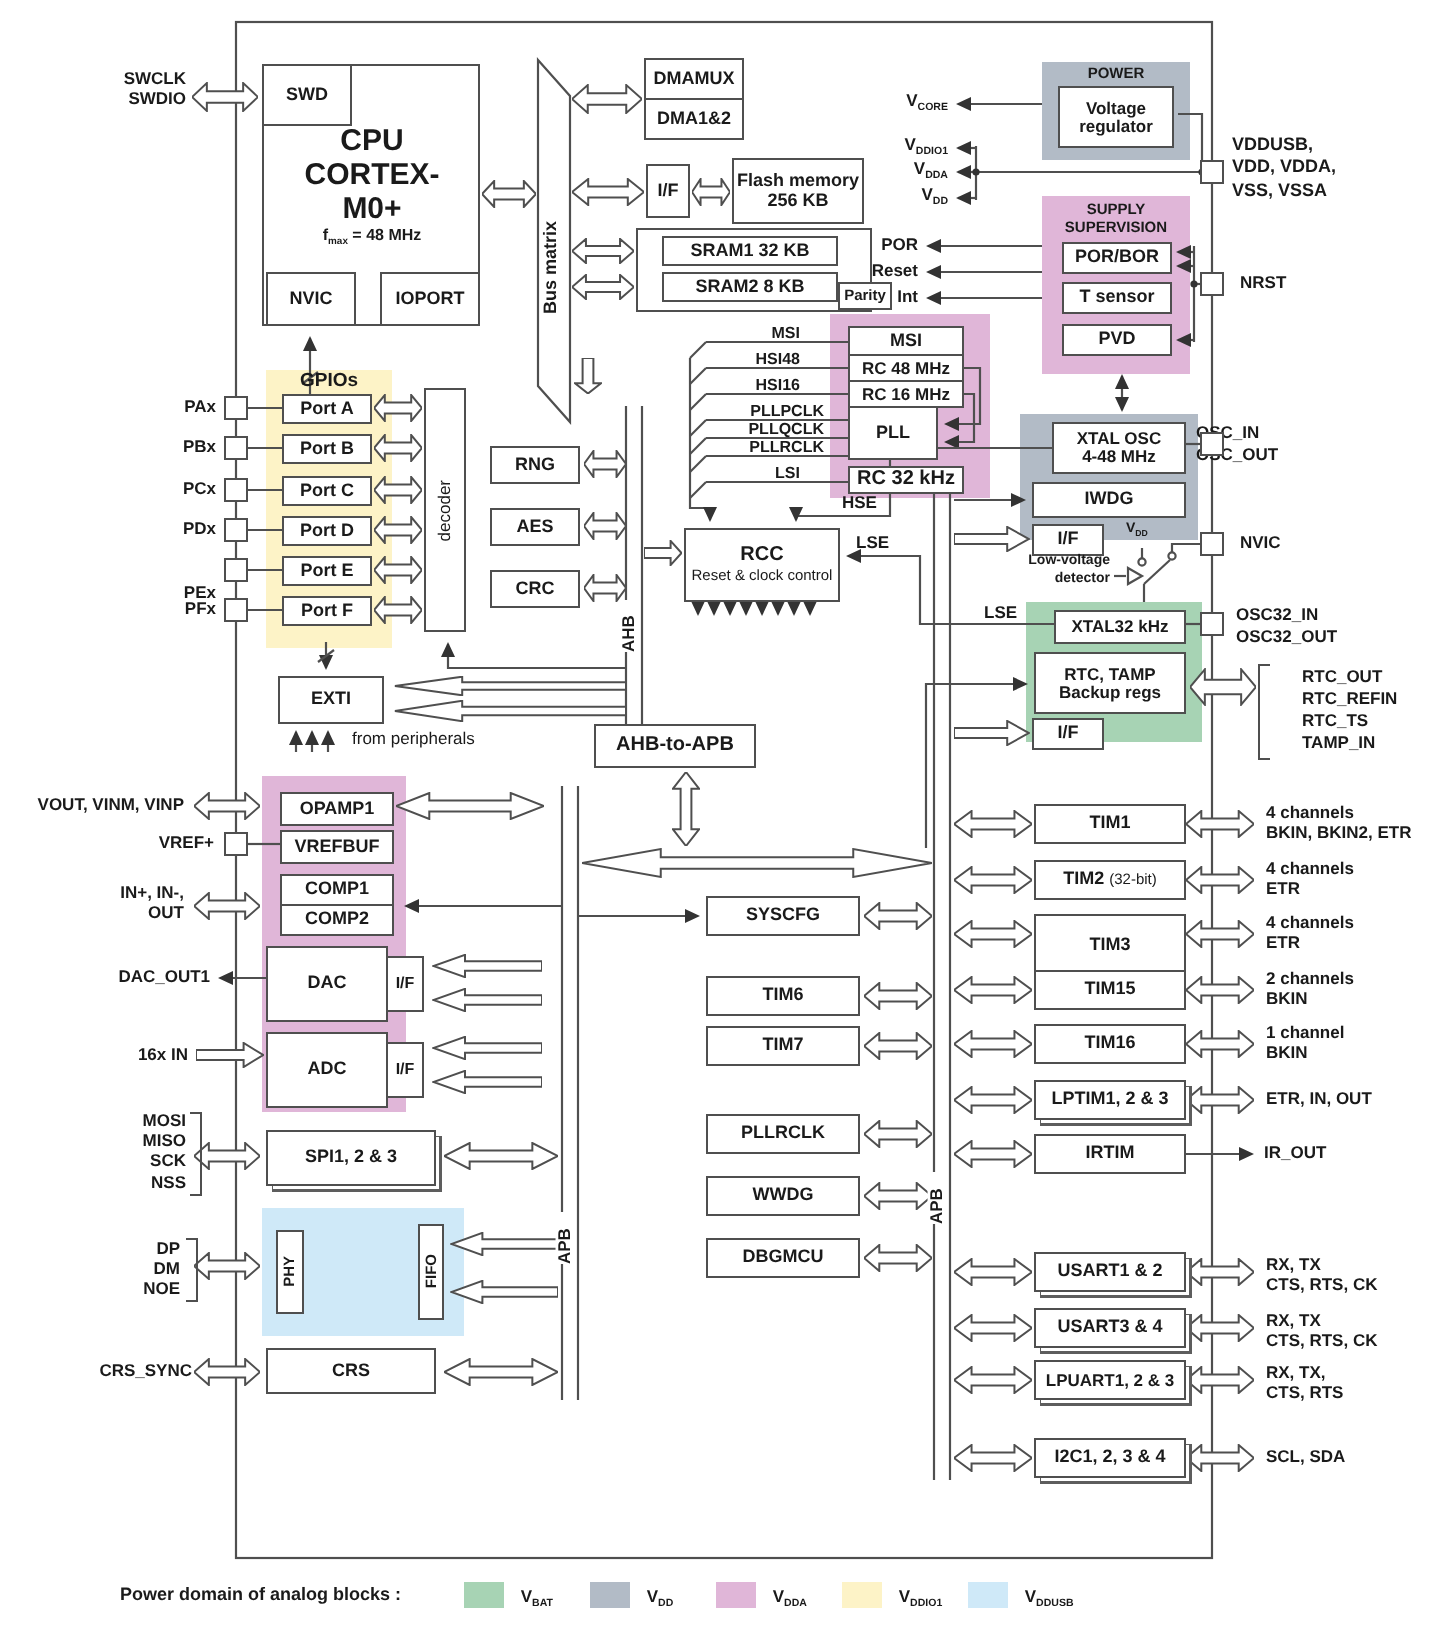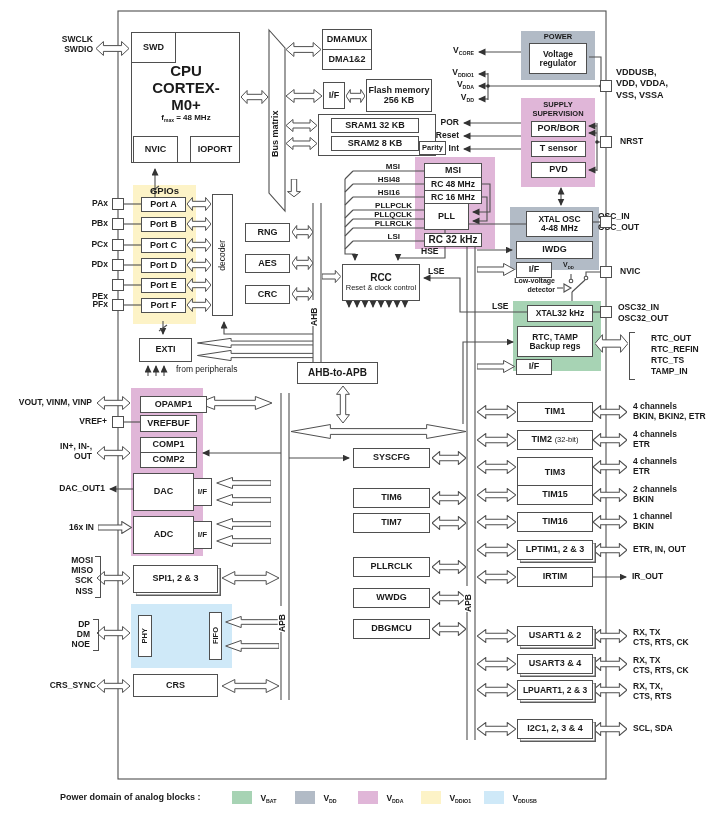--- a/index.html
+++ b/index.html
@@ -380,21 +380,21 @@
   <div class="b" style="left:245px;top:223px;width:45px;height:19px;">
       <span>RNG</span>
     </div>
   <div class="b" style="left:245px;top:254px;width:45px;height:19px;">
       <span>AES</span>
     </div>
   <div class="b" style="left:245px;top:285px;width:45px;height:19px;">
       <span>CRC</span>
     </div>
 
-  <div class="b" style="left:140px;top:396px;width:67px;height:17px;">
+  <div class="b" style="left:140px;top:396px;width:57px;height:17px;">
       <span>OPAMP1</span>
     </div>
   <div class="b" style="left:140px;top:415px;width:57px;height:17px;">
       <span>VREFBUF</span>
     </div>
   <div class="b" style="left:140px;top:437px;width:57px;height:16px;">
       <span>COMP1</span>
     </div>
   <div class="b" style="left:140px;top:452px;width:57px;height:16px;">
       <span>COMP2</span>

